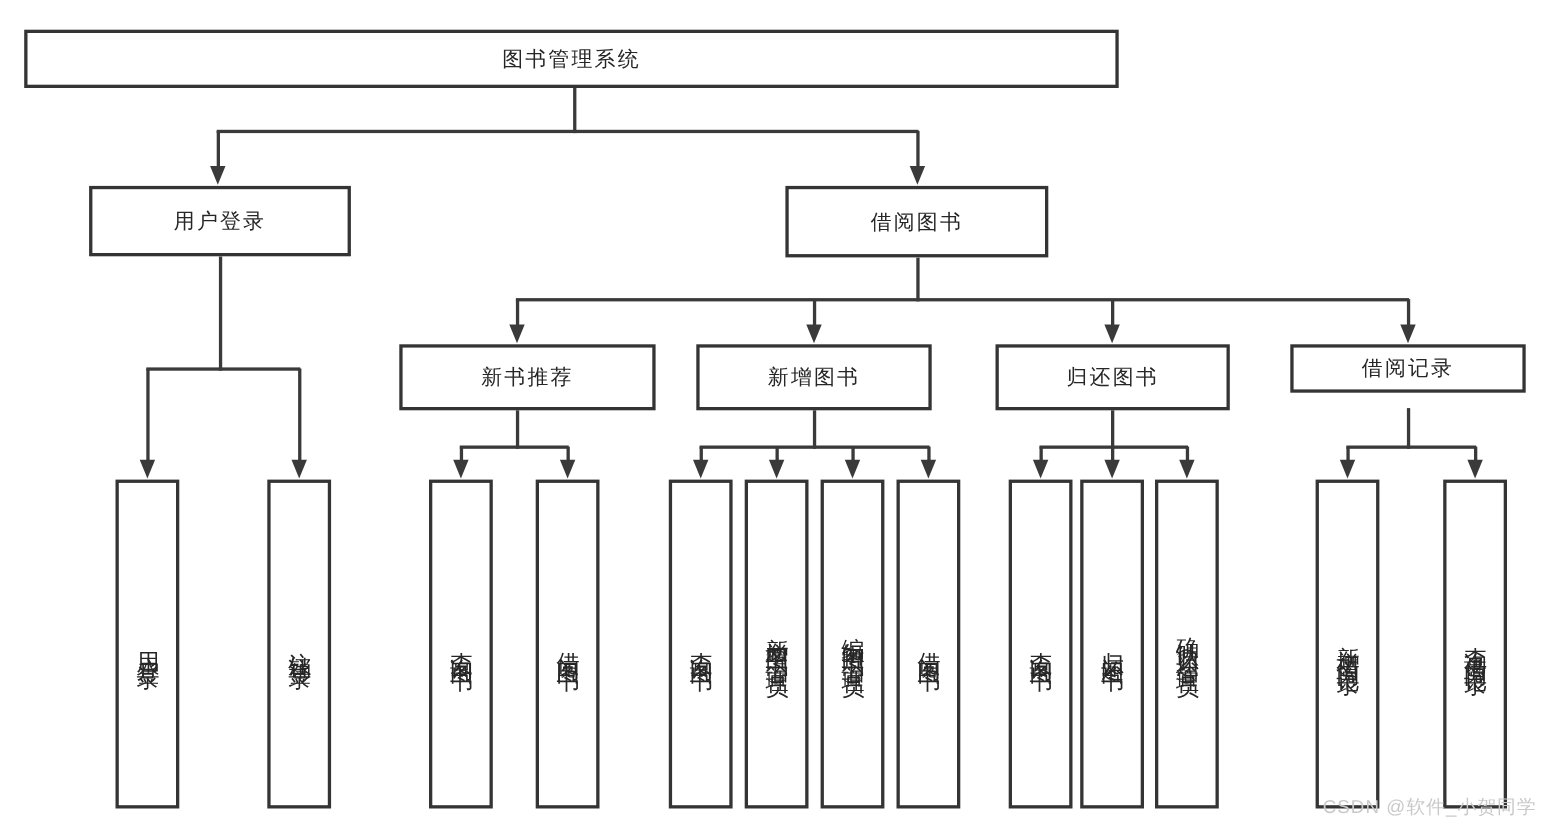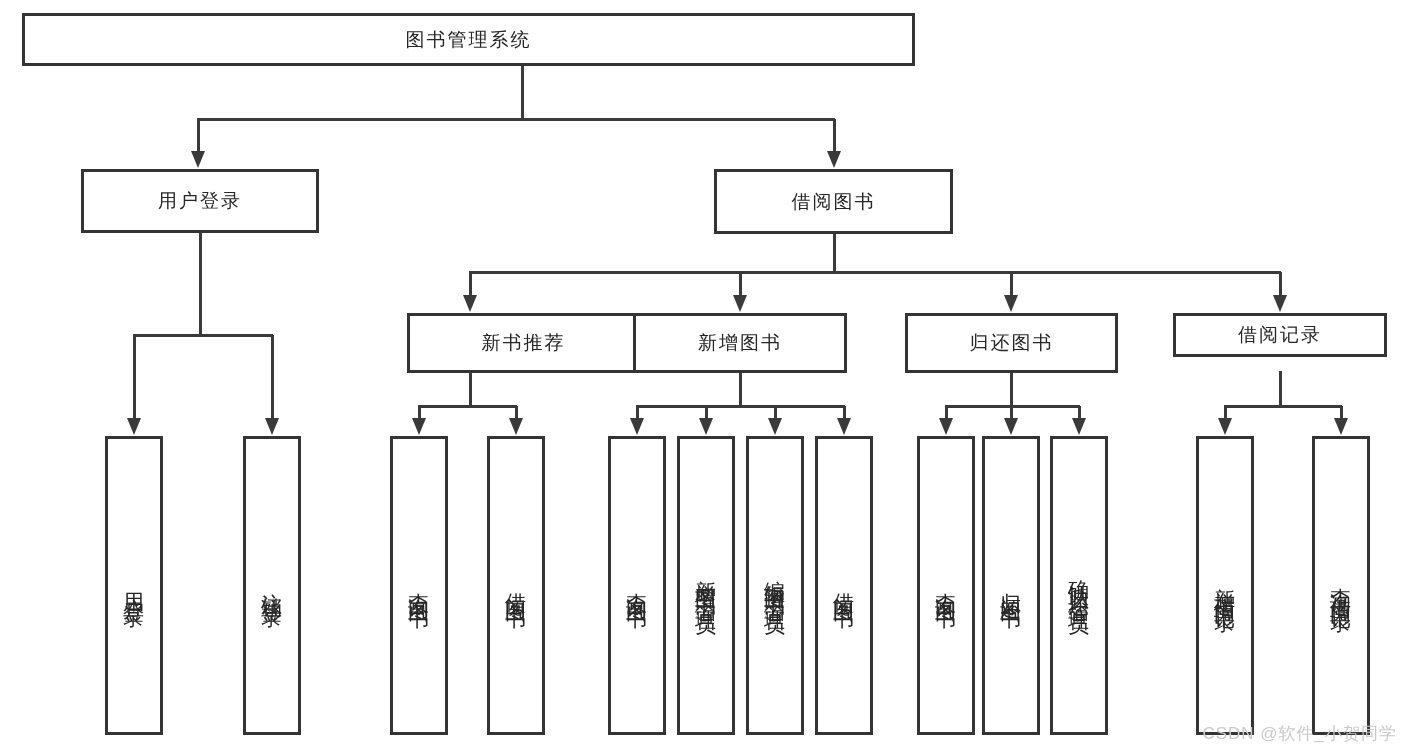--- a/index.html
+++ b/index.html
@@ -112,30 +112,30 @@
       <div class="vline" style="left: 1078px; top: 406px; width: 3px; height: 17px;"></div>
       <div class="arrow" style="left: 1072px; top: 418px;"></div>
       <div class="vline" style="left: 1279px; top: 371px; width: 3px; height: 37px;"></div>
       <div class="hline" style="left: 1224px; top: 405px; width: 118px; height: 3px;"></div>
       <div class="vline" style="left: 1224px; top: 406px; width: 3px; height: 17px;"></div>
       <div class="arrow" style="left: 1218px; top: 418px;"></div>
       <div class="vline" style="left: 1340px; top: 406px; width: 3px; height: 17px;"></div>
       <div class="arrow" style="left: 1334px; top: 418px;"></div>
     </div>
   <div id="node-layer">
-      <div class="node h" style="left: 22px; top: 13px; width: 893px; height: 53px;">
+      <div class="node h" style="left: 22px; top: 27px; width: 995px; height: 53px;">
         <span>图书管理系统</span>
       </div>
       <div class="node h" style="left: 81px; top: 169px; width: 238px; height: 64px;">
         <span>用户登录</span>
       </div>
       <div class="node h" style="left: 714px; top: 169px; width: 239px; height: 65px;">
         <span>借阅图书</span>
       </div>
-      <div class="node h" style="left: 363px; top: 313px; width: 233px; height: 60px; margin-left: 44px;">
+      <div class="node h" style="left: 363px; top: 313px; width: 233px; height: 60px;">
         <span>新书推荐</span>
       </div>
       <div class="node h" style="left: 633px; top: 313px; width: 214px; height: 60px;">
         <span>新增图书</span>
       </div>
       <div class="node h" style="left: 905px; top: 313px; width: 213px; height: 60px;">
         <span>归还图书</span>
       </div>
       <div class="node h" style="left: 1173px; top: 313px; width: 214px; height: 44px;">
         <span>借阅记录</span>

